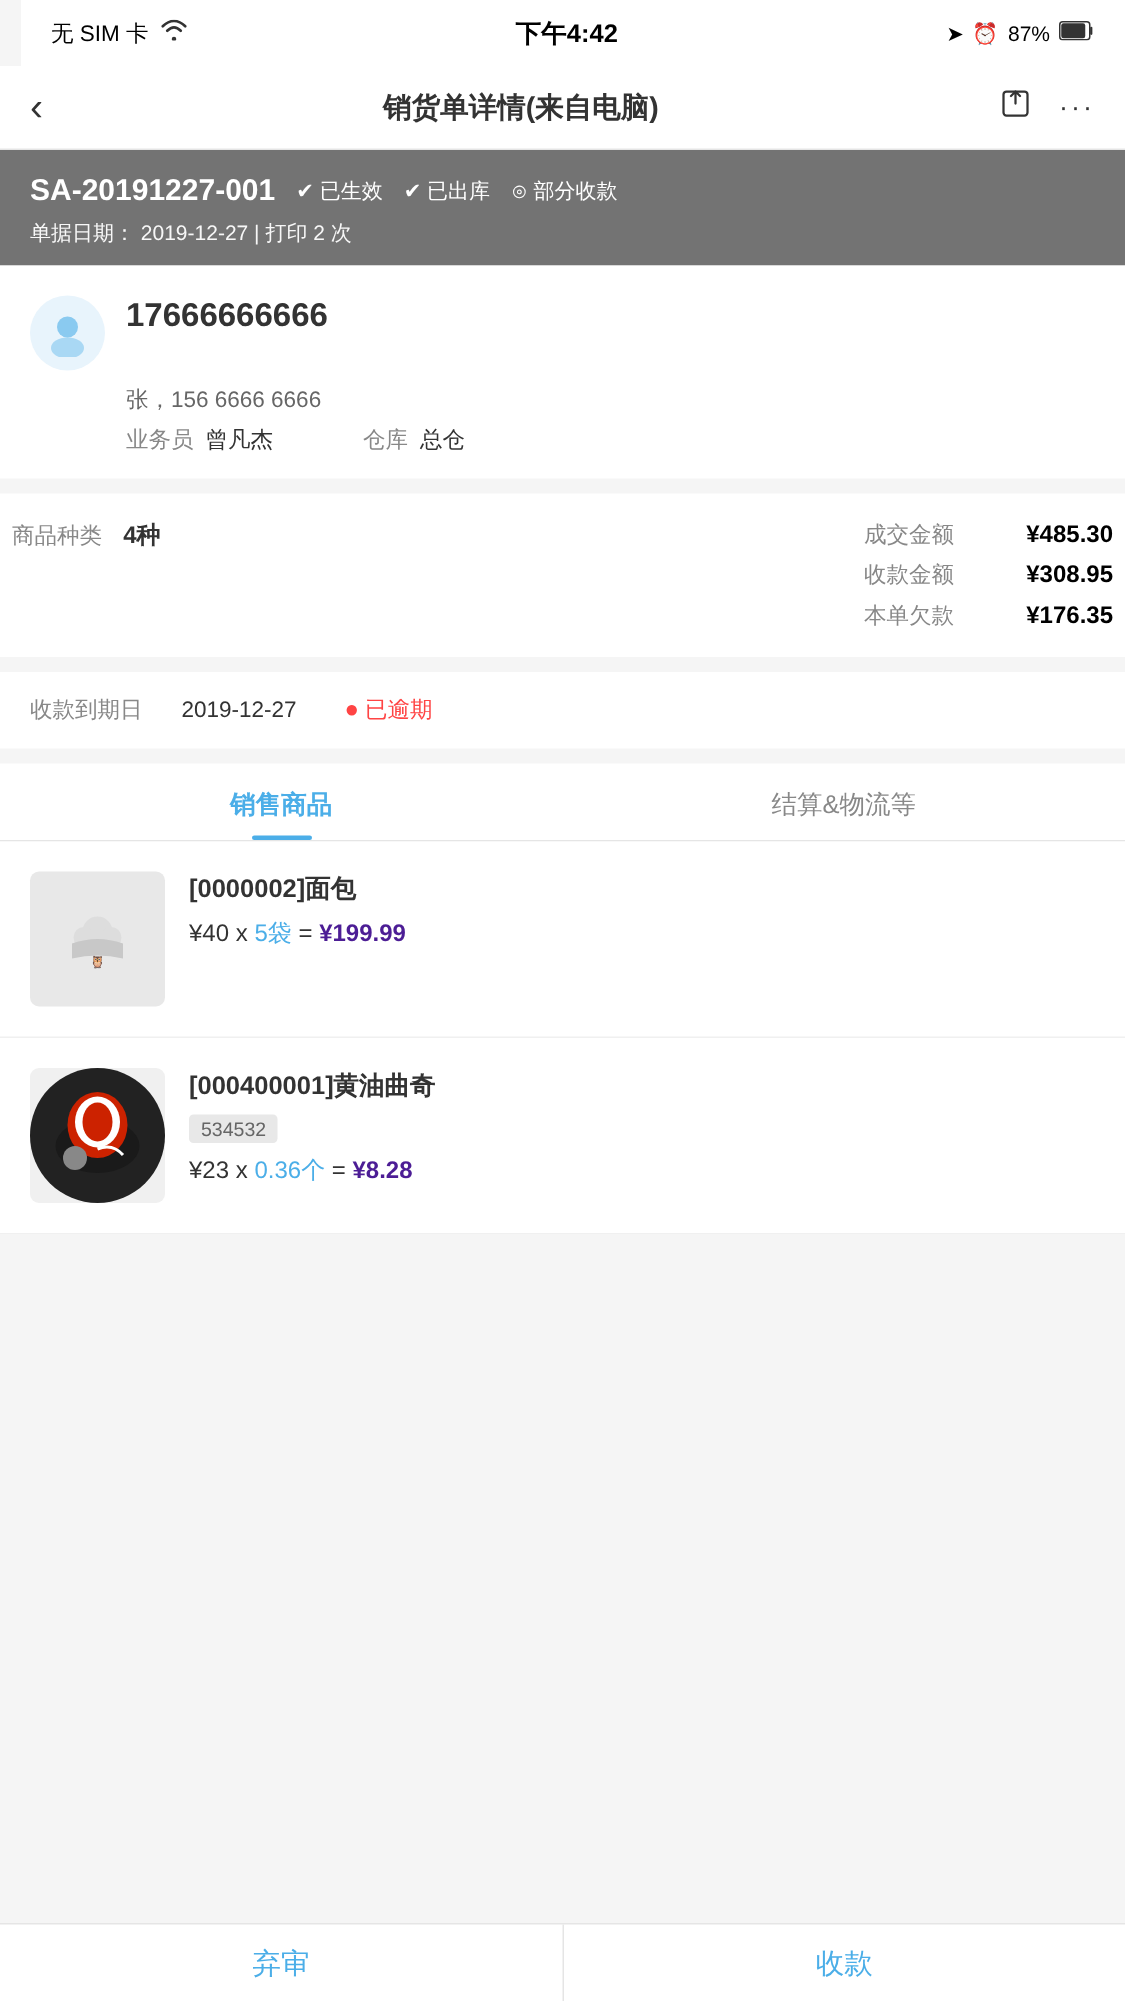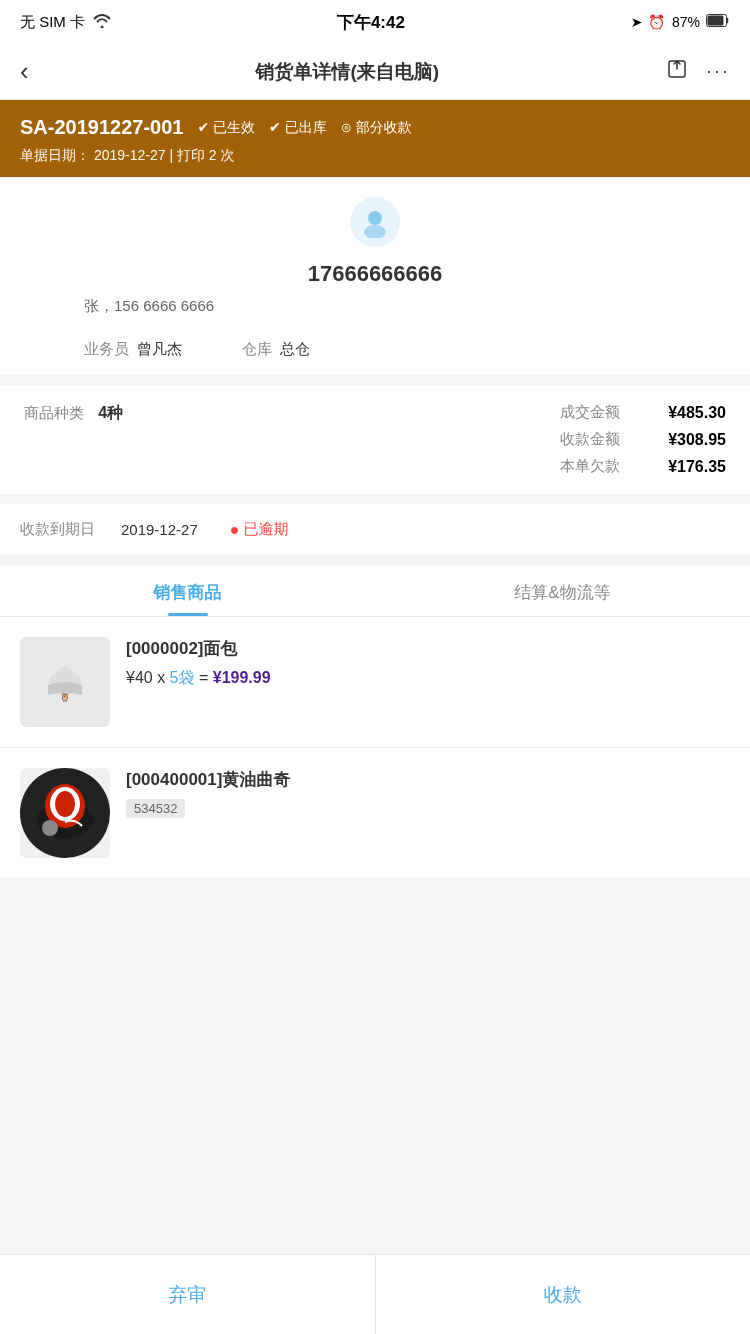--- a/index.html
+++ b/index.html
@@ -15,20 +15,21 @@
     
     .status-bar {
       background: #fff;
       height: 44px;
       display: flex;
       align-items: center;
       justify-content: space-between;
       padding: 0 20px;
       font-size: 15px;
       font-weight: 500;
+      margin-left: 14px;
     }
     .status-left { display: flex; align-items: center; gap: 8px; font-size: 15px; }
     .status-center { font-size: 17px; font-weight: 600; }
     .status-right { display: flex; align-items: center; gap: 6px; font-size: 14px; }
 
     
     .nav-bar {
       background: #fff;
       height: 56px;
       display: flex;
@@ -37,21 +38,21 @@
       padding: 0 20px;
       border-bottom: 1px solid #e5e5e5;
     }
     .nav-back { font-size: 26px; color: #333; cursor: pointer; }
     .nav-title { font-size: 19px; font-weight: 600; color: #333; }
     .nav-actions { display: flex; align-items: center; gap: 18px; }
     .nav-action-btn { font-size: 22px; color: #333; cursor: pointer; }
 
     
     .header-banner {
-      background: #a16207;
+      background: #737373;
       padding: 16px 20px 12px;
     }
     .header-order-row {
       display: flex;
       align-items: center;
       gap: 14px;
       margin-bottom: 8px;
     }
     .order-id {
       font-size: 20px;
@@ -72,24 +73,22 @@
     }
 
     
     .customer-card {
       background: #fff;
       padding: 20px 20px 16px;
       margin-bottom: 10px;
     }
     .customer-top {
       display: flex;
-      align-items: center;
       gap: 14px;
       margin-bottom: 10px;
-      flex-direction: column;
     }
     .customer-avatar {
       width: 50px;
       height: 50px;
       border-radius: 50%;
       background: #e8f4fc;
       display: flex;
       align-items: center;
       justify-content: center;
     }
@@ -109,28 +108,27 @@
       align-items: center;
       padding-left: 64px;
       gap: 60px;
     }
     .meta-item {
       display: flex;
       align-items: center;
       gap: 8px;
       font-size: 15px;
       color: #333;
-      margin-top: 16px;
     }
     .meta-label { color: #888; }
 
     
     .summary-card {
       background: #fff;
-      padding: 18px 24px;
+      padding: 18px 8px;
       margin-bottom: 10px;
       display: flex;
       justify-content: space-between;
       align-items: flex-start;
     }
     .summary-left { font-size: 15px; color: #333; }
     .summary-left-label { color: #888; }
     .summary-right { display: flex; flex-direction: column; align-items: flex-end; gap: 8px; }
     .summary-row { display: flex; justify-content: flex-end; gap: 26px; align-items: center; }
     .summary-row-label { font-size: 15px; color: #888; }
@@ -242,21 +240,21 @@
     }
     .price-highlight { color: #4c1d95; font-weight: 700; }
     .price-qty { color: #4BAEE8; }
 
     
     .bottom-bar {
       position: fixed;
       bottom: 0;
       left: 0;
       width: 750px;
-      height: 80px;
+      height: 52px;
       background: #fff;
       border-top: 1px solid #e5e5e5;
       display: flex;
       align-items: center;
     }
     .bottom-btn {
       flex: 1;
       height: 100%;
       display: flex;
       align-items: center;
@@ -428,20 +426,27 @@
         <ellipse cx="45" cy="38" rx="20" ry="22" fill="#cc2200"></ellipse>
         <ellipse cx="45" cy="36" rx="15" ry="17" fill="#fff"></ellipse>
         <ellipse cx="45" cy="36" rx="10" ry="13" fill="#cc2200"></ellipse>
         <circle cx="30" cy="60" r="8" fill="#888"></circle>
         <path d="M45 54 Q55 50 62 58" stroke="#fff" stroke-width="2" fill="none"></path>
       </svg>
     </div>
     <div class="product-details">
       <div class="product-name">[000400001]黄油曲奇</div>
       <div class="product-tag">534532</div>
+      <div class="product-price">
+        <span>¥23</span>
+        <span> x </span>
+        <span class="price-qty">0.36个</span>
+        <span> = </span>
+        <span class="price-highlight">¥8.28</span>
+      </div>
     </div>
   </div>
 
 </div>
 
 <div class="spacer-bottom"></div>
 
 <div class="bottom-bar">
   <div class="bottom-btn bottom-btn-left">
     <span>弃审</span>

